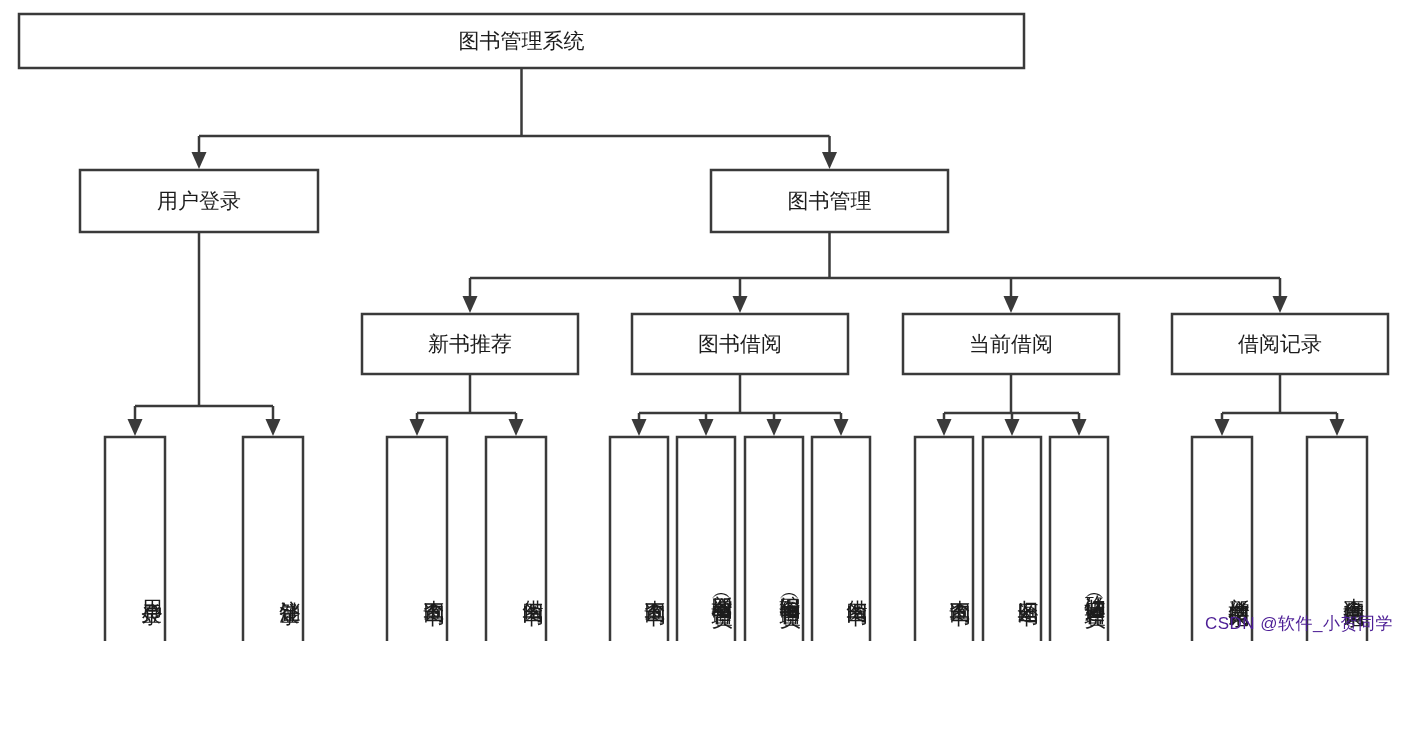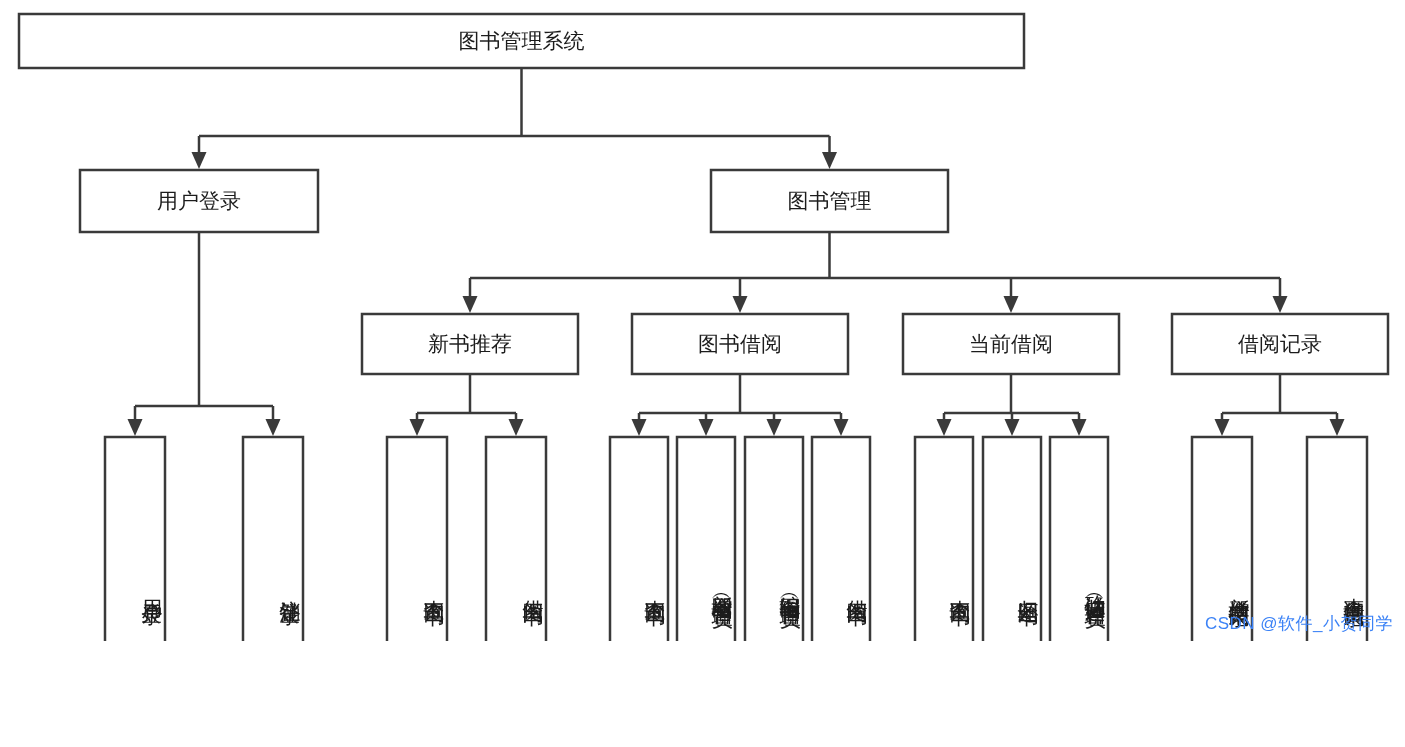--- a/index.html
+++ b/index.html
@@ -62,21 +62,21 @@
     letter-spacing: 2px;
     white-space: nowrap;
     pointer-events: none;
   }
   .watermark {
     position: absolute;
     right: 12px;
     bottom: 6px;
     font-family: "Liberation Sans", "DejaVu Sans", sans-serif;
     font-size: 17px;
-    color: #3b82f6;
+    color: #4c1d95;
     letter-spacing: 0.5px;
     white-space: nowrap;
   }
 </style>
 </head>
 <body>
 
 <div id="diagram-root">
 
   <svg class="diagram-canvas" viewBox="0 0 1405 747">

